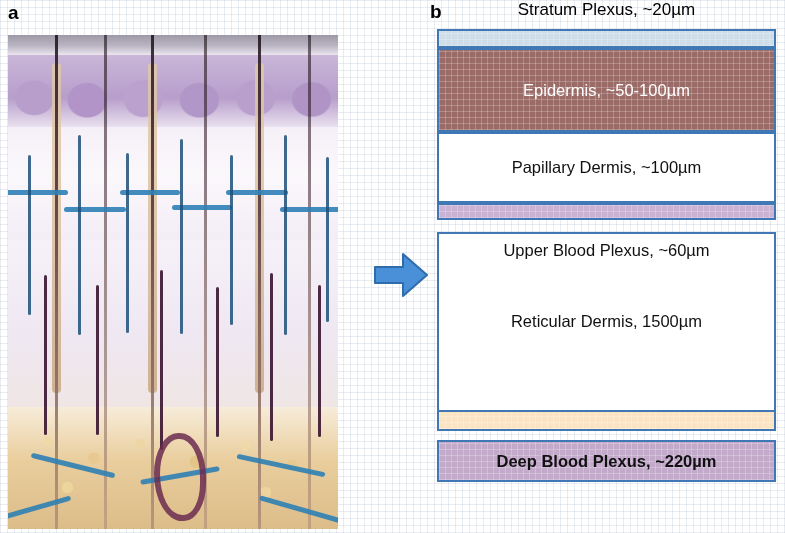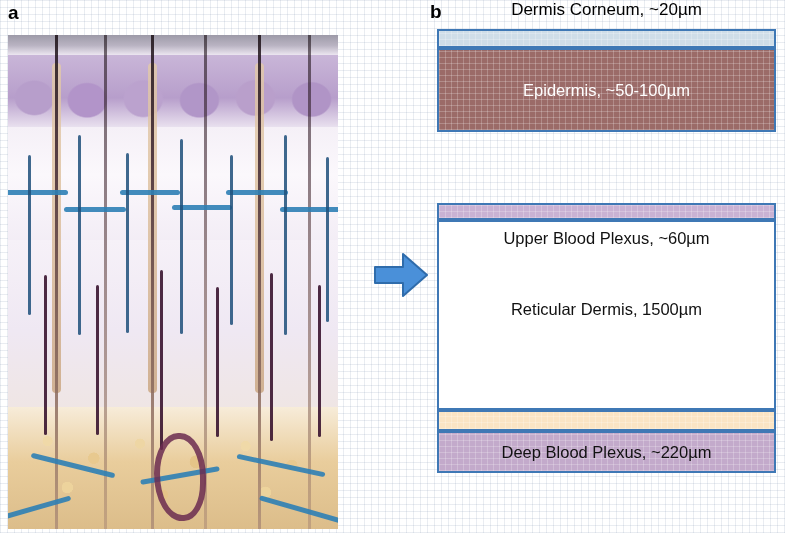--- a/index.html
+++ b/index.html
@@ -194,44 +194,47 @@
               border:6px solid #6b2b50;border-radius:48% 52% 44% 56%;opacity:.85;"></div>
 </div>
 
 <div id="transition-arrow">
   <svg width="60" height="60" viewBox="0 0 60 60">
     <polygon points="4,22 32,22 32,9 56,30 32,51 32,38 4,38" fill="#4a90d9" stroke="#2f6cab" stroke-width="2" stroke-linejoin="round"></polygon>
   </svg>
 </div>
 
 <div class="panel-letter" id="letter-b">b</div>
-<div id="caption-stratum">Dermis Corneum, ~20µm</div>
+<div id="caption-stratum">Stratum Plexus, ~20µm</div>
 
 <div id="skin-model">
 
   <div class="layer no-label tex-dots" id="layer-stratum-corneum" style="top:0px;height:19px;background-color:#cfdde8;">
     <span></span>
   </div>
 
   <div class="layer white-text tex-dots" id="layer-epidermis" style="top:19px;height:84px;background-color:#9b6b68;">
     <span>Epidermis, ~50-100µm</span>
   </div>
 
+  <div class="layer" id="layer-papillary-dermis" style="top:103px;height:71px;background-color:#ffffff;">
+    <span>Papillary Dermis, ~100µm</span>
+  </div>
 
   <div class="layer no-label tex-dots" id="layer-upper-plexus-band" style="top:174px;height:17px;background-color:#c9b2d4;">
     <span></span>
   </div>
 
-  <div class="layer" id="layer-reticular-dermis" style="top:191px;height:190px;background-color:#ffffff;flex-direction:column;justify-content:flex-start;padding-top:7px;">
+  <div class="layer" id="layer-reticular-dermis" style="top:203px;height:190px;background-color:#ffffff;flex-direction:column;justify-content:flex-start;padding-top:7px;">
     <span>Upper Blood Plexus, ~60µm</span>
     <span style="margin-top:52px;text-align:center;">Reticular Dermis, 1500µm</span>
   </div>
 
   <div class="layer no-label tex-dots" id="layer-interface-band" style="top:381px;height:21px;background-color:#fae4c4;">
     <span></span>
   </div>
 
-  <div class="layer tex-dots" id="layer-deep-blood-plexus" style="top:402px;height:42px;background-color:#c3aacb;">
+  <div class="layer tex-dots" id="layer-deep-blood-plexus" style="top:411px;height:42px;background-color:#c3aacb;font-weight:bold;">
     <span>Deep Blood Plexus, ~220µm</span>
   </div>
 
 
 </div>
 
 </body></html>

